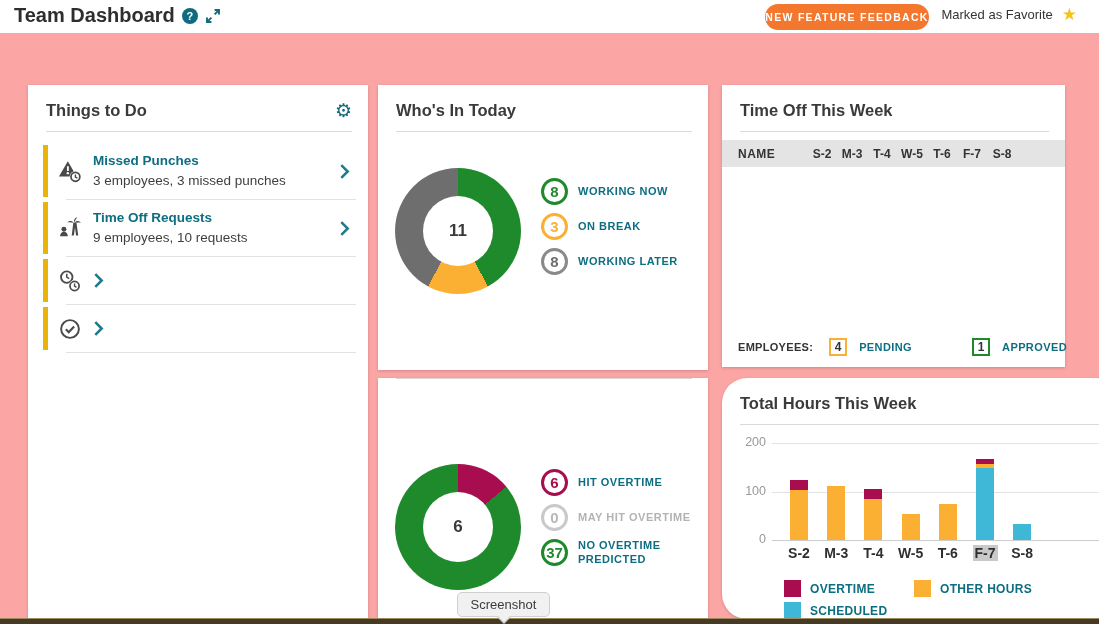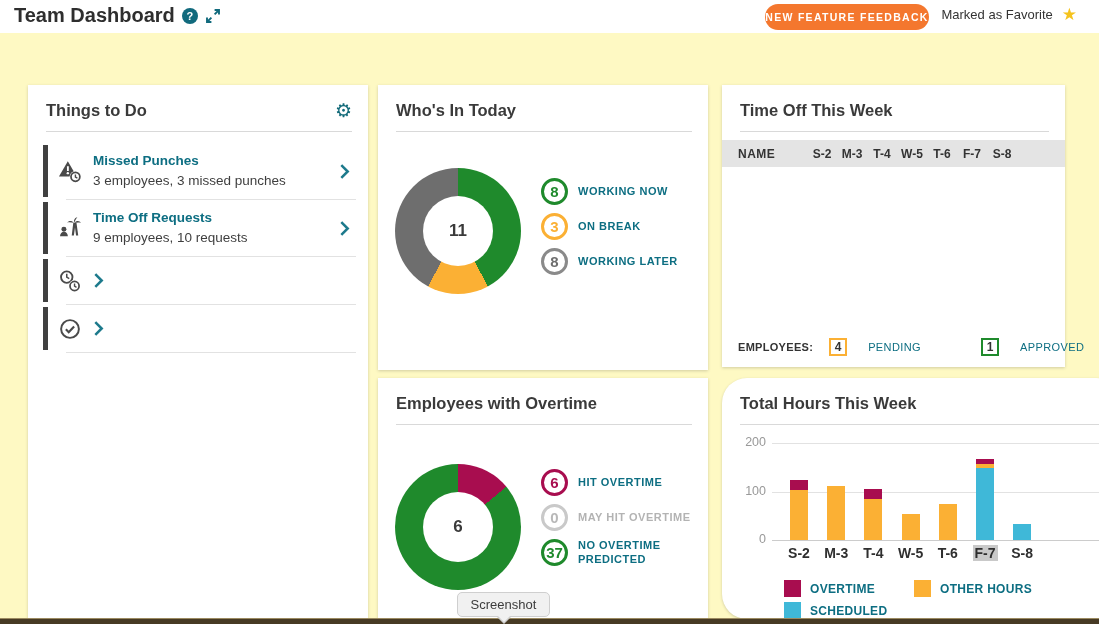--- a/index.html
+++ b/index.html
@@ -1,19 +1,19 @@
 <!DOCTYPE html>
 <html><head>
 <meta charset="utf-8">
 <style>
   * { margin:0; padding:0; box-sizing:border-box; }
   html,body { background:#e9e9e9; }
   .page {
     position:relative; width:1099px; height:624px; overflow:hidden;
-    background:#fef9c3; font-family:"Liberation Sans", sans-serif;
+    background:#fca5a5; font-family:"Liberation Sans", sans-serif;
   }
   
   .topbar { position:absolute; top:0; left:0; width:1099px; height:33px; background:#ffffff; }
   .title-wrap { position:absolute; left:14px; top:4px; display:flex; align-items:center; gap:7px; }
   .page-title { font-size:20px; font-weight:700; color:#2e2e2e; }
   .help-icon { width:16px; height:16px; border-radius:50%; background:#116a7d; color:#fff;
     font-size:11px; font-weight:700; display:flex; align-items:center; justify-content:center; cursor:pointer; }
   .expand-icon { width:16px; height:16px; cursor:pointer; }
   .feedback-btn { position:absolute; left:765px; top:4px; width:164px; height:26px; border:none;
     border-radius:14px; background:#f4772e; color:#fff; font-family:inherit; font-size:10.5px;
@@ -31,21 +31,21 @@
 
   .card-todo     { left:28px;  top:85px;  width:340px; height:534px; }
   .card-whosin   { left:378px; top:85px;  width:330px; height:285px; }
   .card-timeoff  { left:722px; top:85px;  width:343px; height:282px; }
   .card-overtime { left:378px; top:378px; width:330px; height:241px; }
   .card-hours    { left:722px; top:378px; width:399px; height:241px;border-radius:25px; }
 
   
   .todo-list { margin-top:13px; }
   .todo-item { display:flex; align-items:center; margin:0 12px 0 15px; padding:6px 0;
-    border-left:5px solid #404040; min-height:43px; cursor:pointer; }
+    border-left:5px solid #eab308; min-height:43px; cursor:pointer; }
   .todo-icon { width:26px; height:26px; margin:0 10px 0 9px; flex:0 0 auto; }
   .todo-text { flex:1; }
   .todo-item-title { font-size:13.5px; font-weight:700; color:#0d6e82; line-height:1.5; }
   .todo-item-sub { font-size:13.5px; color:#3f3f3f; line-height:1.4; }
   .todo-chevron { width:11px; height:17px; margin-right:6px; flex:0 0 auto; }
   .todo-divider { height:1px; background:#e2e2e2; margin:2px 12px 2px 38px; }
 
   
   .donut { position:absolute; width:126px; height:126px; border-radius:50%; }
   .donut-hole { position:absolute; left:28px; top:28px; width:70px; height:70px; border-radius:50%;
@@ -72,21 +72,21 @@
     font-weight:700; color:#333; }
   .to-row { position:relative; height:25px; border-bottom:1px solid #e0e0e0; }
   .to-name { position:absolute; left:16px; top:3px; font-size:15px; font-weight:700; color:#2f2f2f; }
   .to-mark { position:absolute; top:4px; width:17px; height:17px; border-radius:1px; }
   .to-summary { position:absolute; left:16px; bottom:11px; display:flex; align-items:center; gap:12px; }
   .to-summary-label { font-size:11px; font-weight:700; color:#333; letter-spacing:.3px; margin-right:4px; }
   .count-box { width:18px; height:18px; border:2px solid; display:flex; align-items:center;
     justify-content:center; font-size:12px; font-weight:700; color:#333; }
   .count-box.pending  { border-color:#fbb034; }
   .count-box.approved { border-color:#1f8a2c; }
-  .summary-word { font-size:11px; font-weight:400; color:#0d6e82; letter-spacing:.4px;margin-left:9px; }
+  .summary-word { font-size:11px; font-weight:700; color:#0d6e82; letter-spacing:.4px; }
   .summary-gap { width:36px; }
 
   
   .hours-chart { position:absolute; inset:0; }
   .gridline { position:absolute; left:50px; right:16px; height:1px; background:#e2e2e2; }
   .gridline.base { background:#cccccc; }
   .ytick { position:absolute; left:10px; width:34px; text-align:right; font-size:12.5px; color:#999; }
   .bar-seg { position:absolute; width:18px; }
   .bar-label { position:absolute; top:167px; width:36px; text-align:center; font-size:14px;
     font-weight:700; color:#2f2f2f; }
@@ -248,23 +248,20 @@
       <span class="to-summary-label">EMPLOYEES:</span>
       <span class="count-box pending">4</span>
       <span class="summary-word">PENDING</span>
       <span class="summary-gap"></span>
       <span class="count-box approved">1</span>
       <span class="summary-word">APPROVED</span>
     </div>
   </section>
 
   <section class="card card-overtime">
-    <div class="card-title-row">
-      <span class="card-title">Employees with Overtime</span>
-    </div>
     <div class="card-divider"></div>
     <div class="donut" style="left: 17px; top: 86px; background: conic-gradient(rgb(168, 13, 79) 0deg, rgb(168, 13, 79) 50.2326deg, rgb(31, 138, 44) 50.2326deg, rgb(31, 138, 44) 360deg);">
       <div class="donut-hole">6</div>
     </div>
     <div class="donut-legend" style="top:91px;">
       <div class="legend-item">
         <span class="legend-circle c-crimson">6</span>
         <span class="legend-label">HIT OVERTIME</span>
       </div>
       <div class="legend-item">

